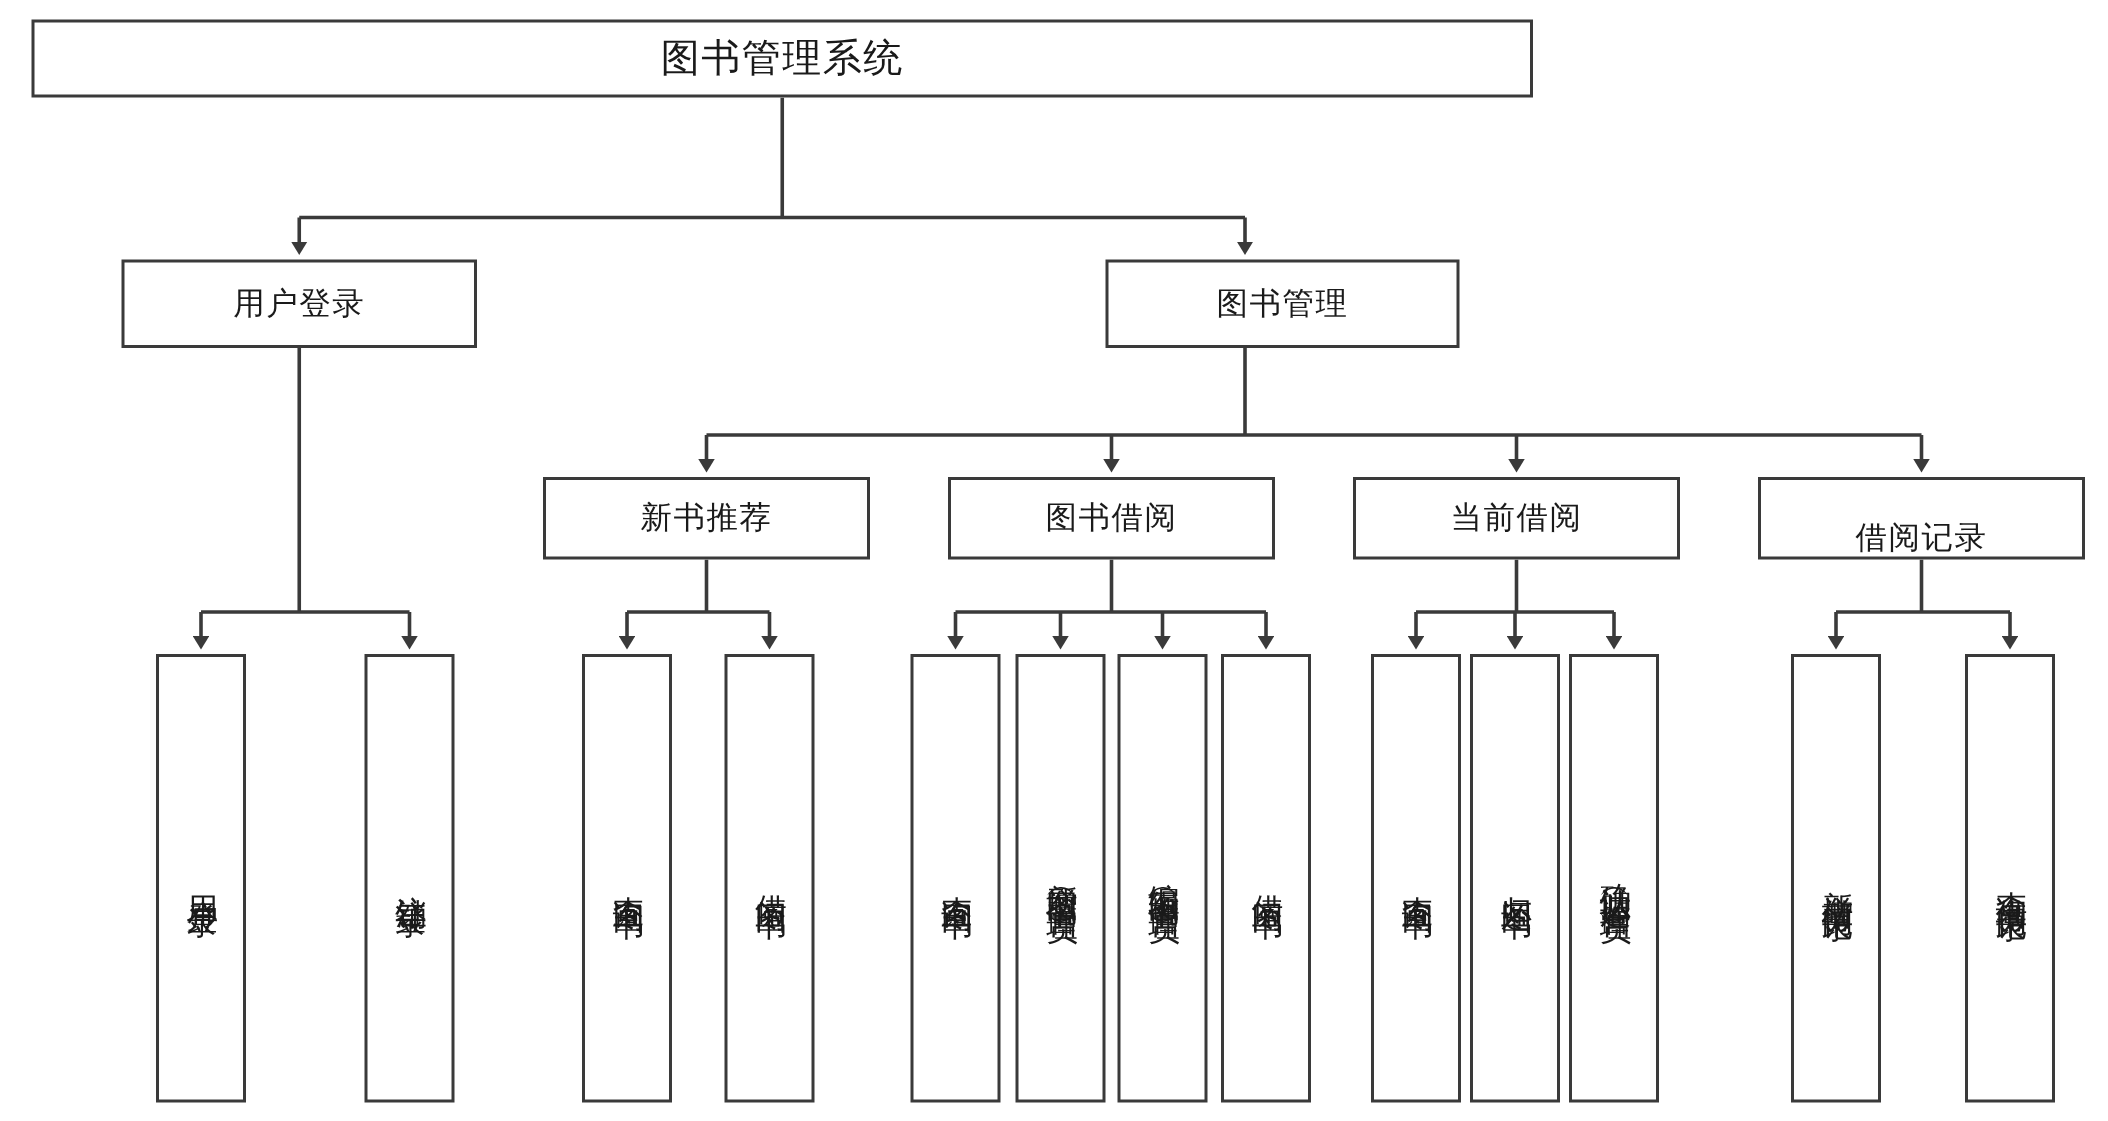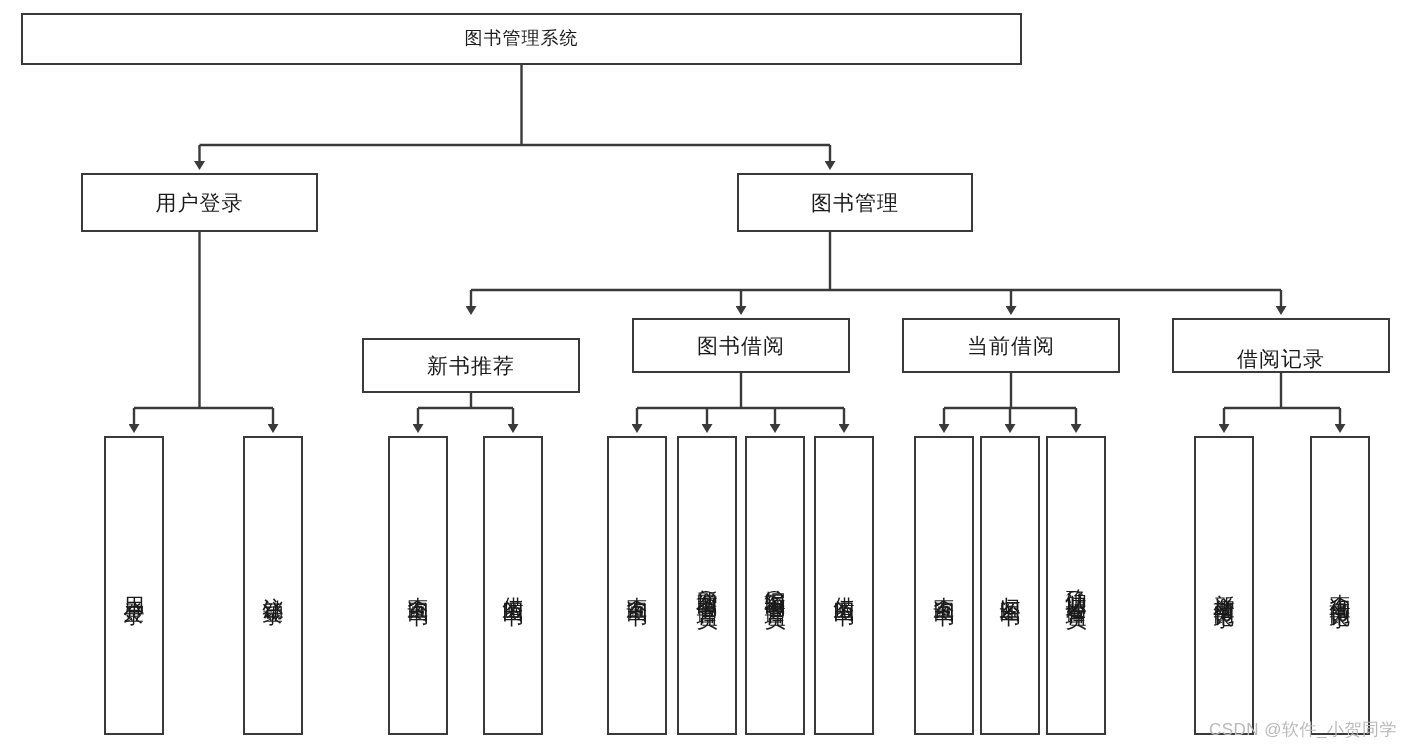--- a/index.html
+++ b/index.html
@@ -45,21 +45,21 @@
     letter-spacing: 2px;
   }
   .node.vert .label {
     writing-mode: vertical-rl;
     text-orientation: upright;
     line-height: 1.15;
     letter-spacing: 3px;
     white-space: nowrap;
   }
   .node.root {
-    font-size: 18px;
+    font-size: 26px;
   }
   .watermark {
     position: absolute;
     right: 8px;
     bottom: 6px;
     font-size: 17px;
     color: #b9b9b9;
     letter-spacing: 0.5px;
     white-space: nowrap;
   }
@@ -118,21 +118,21 @@
 
   <div id="level2-layer">
       <div class="node horiz" style="left: 81px; top: 173px; width: 237px; height: 59px;">
         <span class="label">用户登录</span>
       </div>
       <div class="node horiz" style="left: 712px; top: 173px; width: 236px; height: 59px; margin-left: 25px;">
         <span class="label">图书管理</span>
       </div>
     </div>
   <div id="level3-layer">
-      <div class="node horiz" style="left: 362px; top: 318px; width: 218px; height: 55px; margin-top: 20px;">
+      <div class="node horiz" style="left: 362px; top: 318px; width: 218px; height: 55px;">
         <span class="label">新书推荐</span>
       </div>
       <div class="node horiz" style="left: 632px; top: 318px; width: 218px; height: 55px;">
         <span class="label">图书借阅</span>
       </div>
       <div class="node horiz" style="left: 902px; top: 318px; width: 218px; height: 55px;">
         <span class="label">当前借阅</span>
       </div>
       <div class="node horiz" style="left: 1172px; top: 318px; width: 218px; height: 55px; align-items: flex-end;">
         <span class="label">借阅记录</span>
@@ -173,14 +173,13 @@
         <span class="label">确认归还（管理员）</span>
       </div>
       <div class="node vert" style="left: 1194px; top: 436px; width: 60px; height: 299px;">
         <span class="label">新增借阅记录</span>
       </div>
       <div class="node vert" style="left: 1310px; top: 436px; width: 60px; height: 299px;">
         <span class="label">查询借阅记录</span>
       </div>
     </div>
 
-  <div class="watermark">CSDN @软件_小贺同学</div>
 </div>
 
 </body></html>

